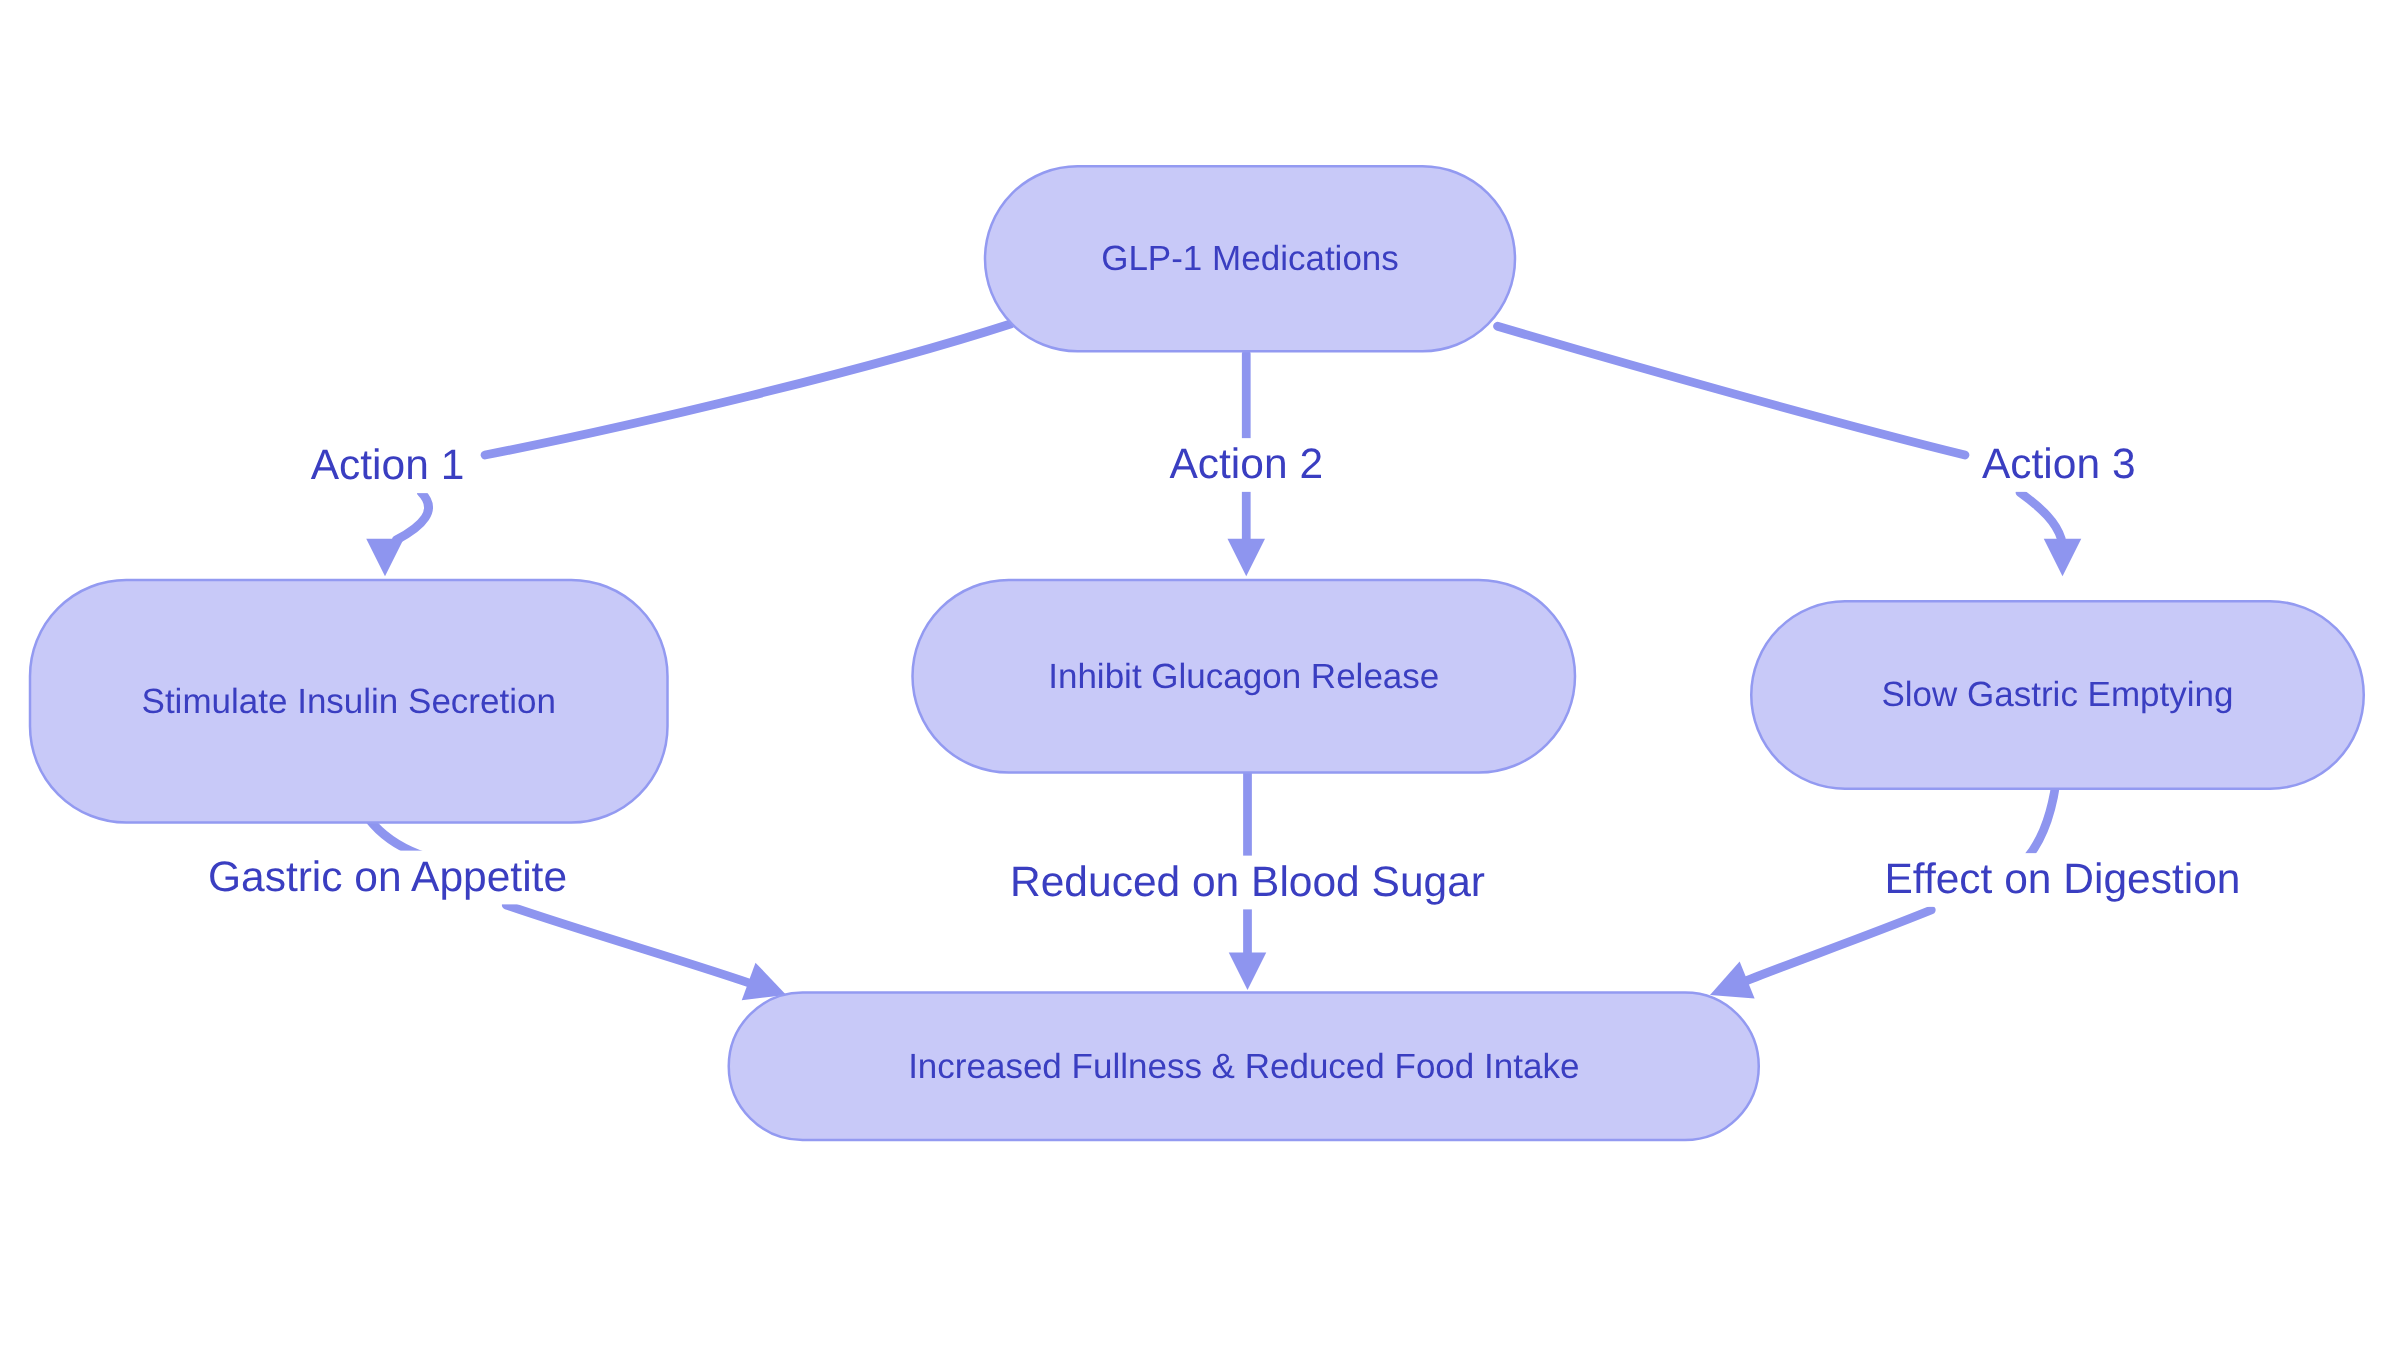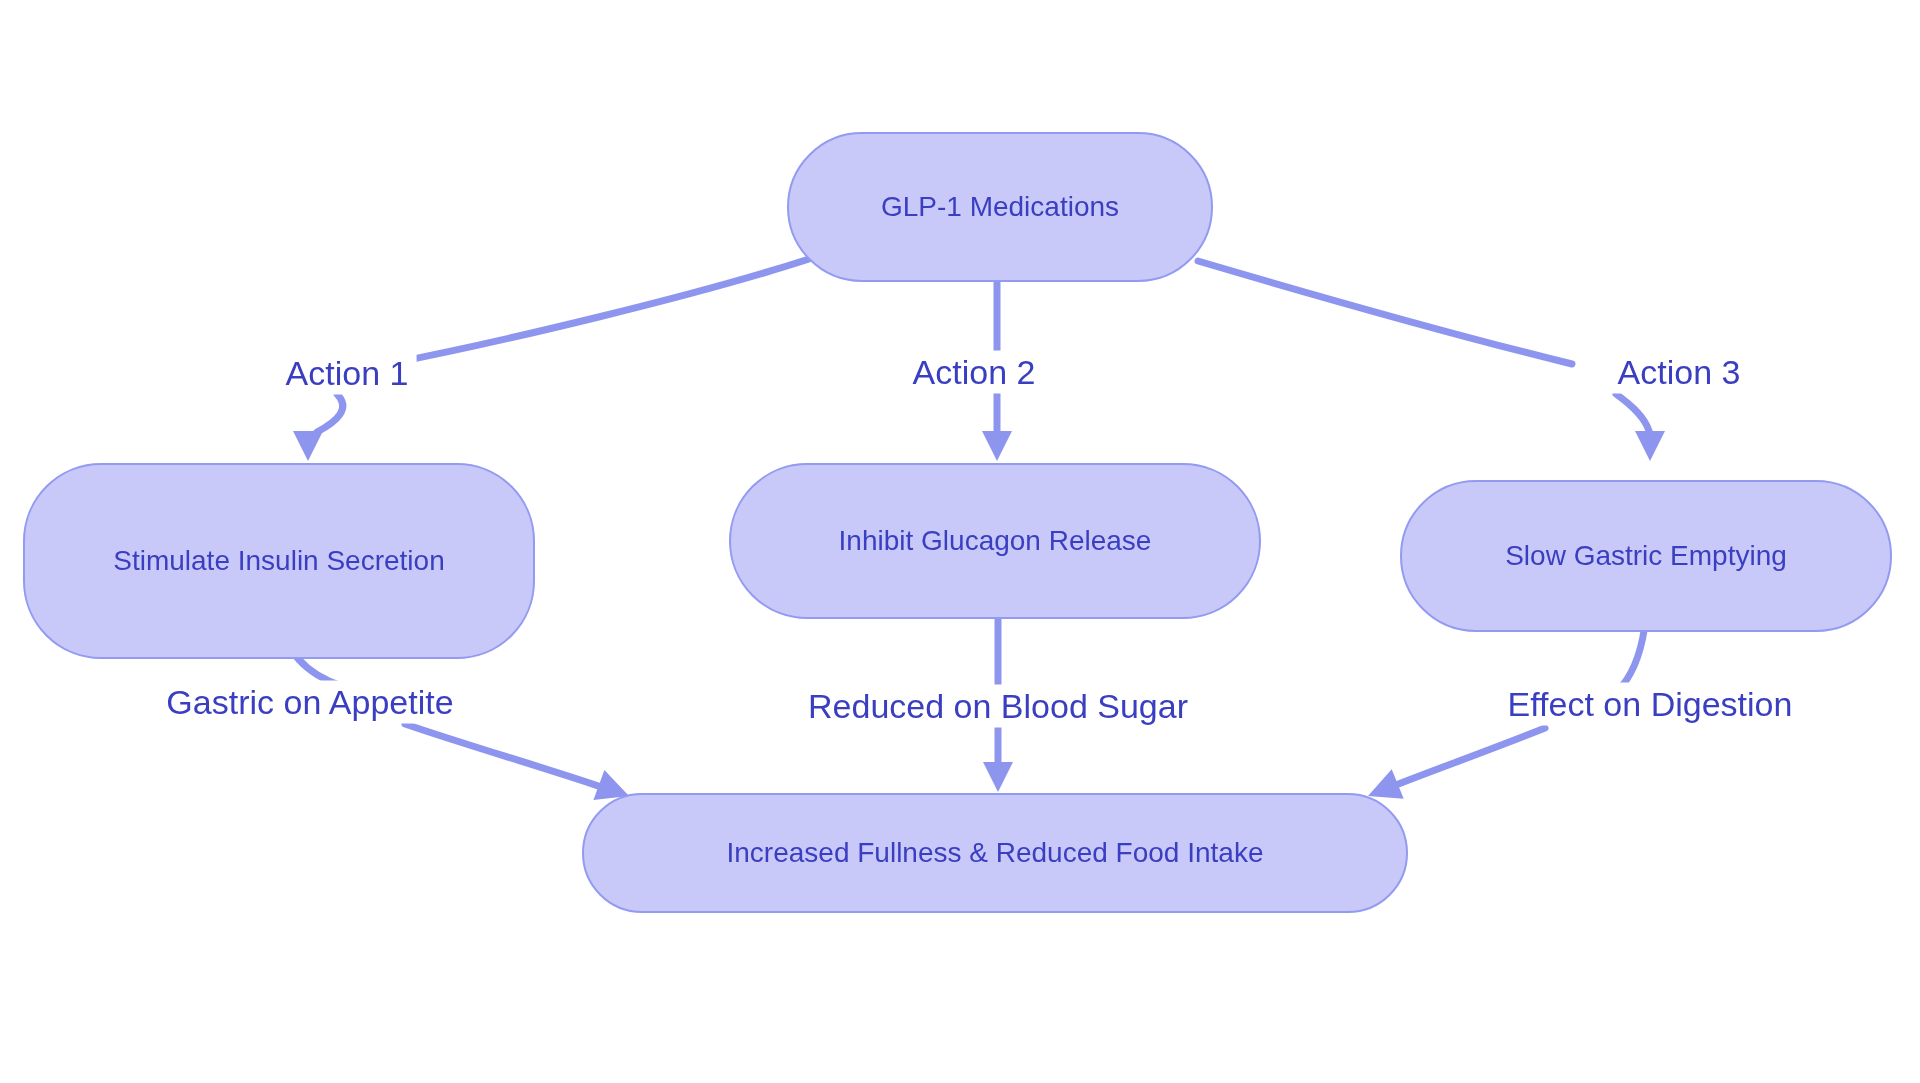--- a/index.html
+++ b/index.html
@@ -61,23 +61,23 @@
     padding: 2px 8px;
     white-space: nowrap;
   }
   
   .node-glp1     { left: 787px;  top: 132px; width: 426px; height: 150px; }
   .node-insulin  { left: 23px;   top: 463px; width: 512px; height: 196px; }
   .node-glucagon { left: 729px;  top: 463px; width: 532px; height: 156px; }
   .node-gastric  { left: 1400px; top: 463px; width: 492px; height: 152px; margin-top: 17px; }
   .node-fullness { left: 582px;  top: 793px; width: 826px; height: 120px; }
   
-  .label-action1   { left: 310px;  top: 373px; margin-left: 37px; }
-  .label-action2   { left: 974px;  top: 372px; }
-  .label-action3   { left: 1647px; top: 372px; margin-left: 32px; }
+  .label-action1   { left: 310px;  top: 373px; }
+  .label-action2   { left: 997px;  top: 372px; }
+  .label-action3   { left: 1647px; top: 372px; }
   .label-appetite  { left: 310px;  top: 702px; }
   .label-bloodsugar{ left: 998px;  top: 706px; }
   .label-digestion { left: 1650px; top: 704px; }
 </style>
 </head>
 <body>
 
 <div class="canvas">
 
   <svg class="edges" viewBox="0 0 1920 1083" aria-hidden="true">

